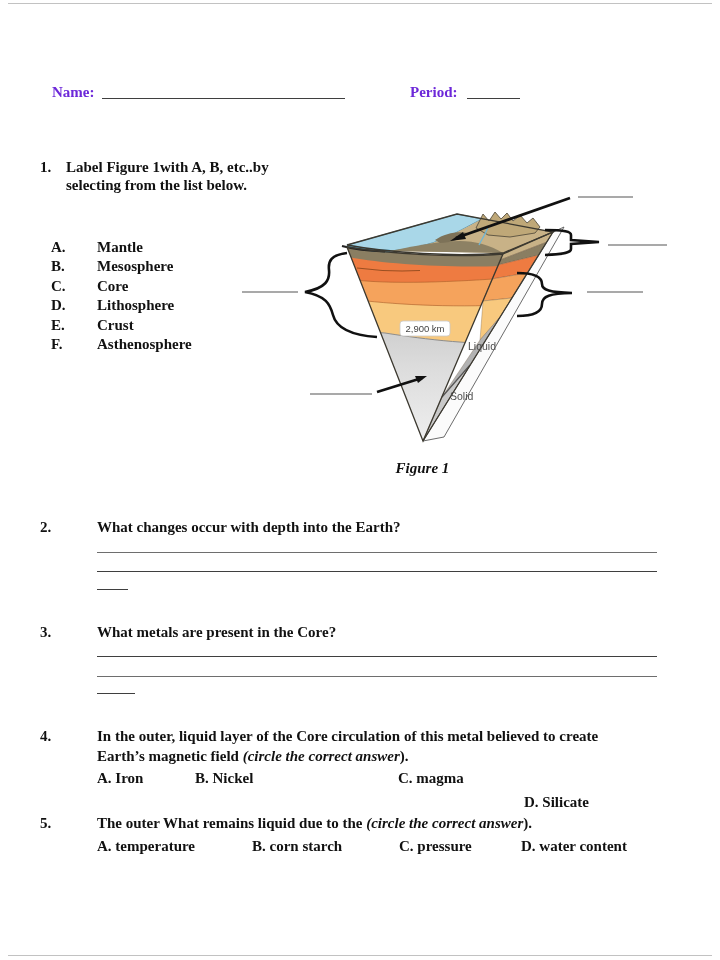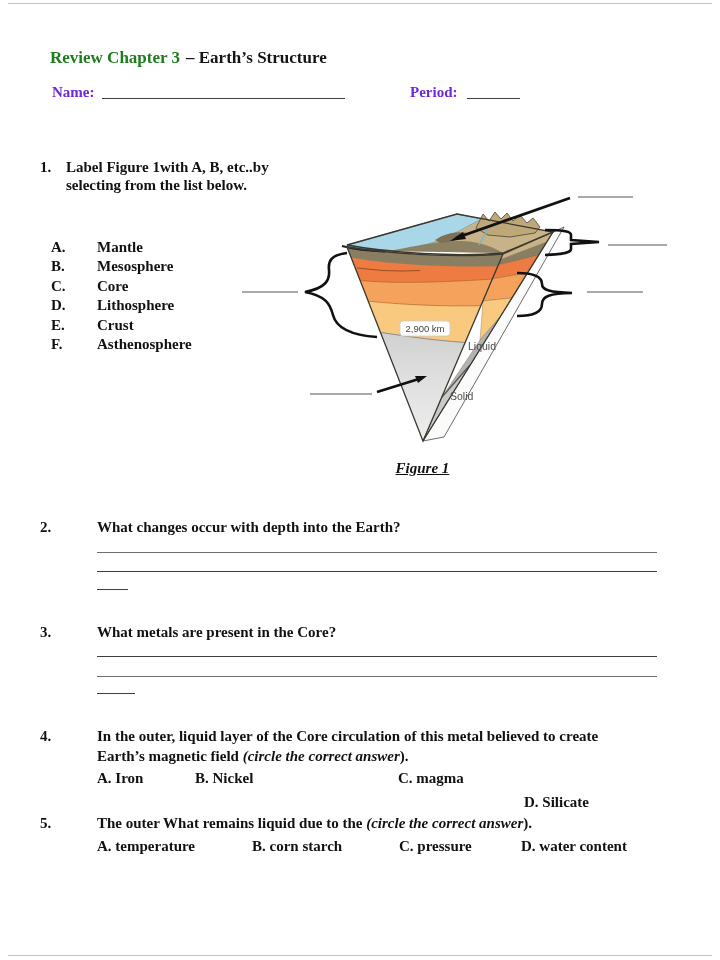--- a/index.html
+++ b/index.html
@@ -23,23 +23,20 @@
   .caption{font-size:15px;font-weight:bold;font-style:italic;text-align:center;}
   svg text{font-family:"Liberation Sans","DejaVu Sans",sans-serif;}
 </style>
 </head>
 <body>
 
 <div class="page">
 
   <div class="abs hairline" style="left:8px;top:3px;width:704px;"></div>
 
-  <div class="abs title" style="left:50px;top:48px;">
-    <span class="green">Review Chapter 3</span><span class="black">– Earth’s Structure</span>
-  </div>
   <div class="abs label" style="left:52px;top:84px;">Name:</div>
   <div class="abs blank" style="left:102px;top:98px;width:243px;"></div>
   <div class="abs label" style="left:410px;top:84px;">Period:</div>
   <div class="abs blank" style="left:467px;top:98px;width:53px;"></div>
 
   <div class="abs qnum" style="left:40px;top:159px;">1.</div>
   <div class="abs qtext" style="left:66px;top:159px;">Label Figure 1with A, B, etc..by</div>
   <div class="abs qtext" style="left:66px;top:177px;">selecting from the list below.</div>
 
   <div class="abs list-letter" style="left:51px;top:239px;">A.</div>
@@ -126,21 +123,21 @@
 
       <path d="M117,88 C101,90 98,96 99,105 C100,115 96,123 75,127 C96,131 100,139 103,150 C106,162 118,170 147,172" fill="none" stroke="#111" stroke-width="2.6"></path>
       <line x1="12" y1="127" x2="68" y2="127" stroke="#555" stroke-width="1.1"></line>
 
       <line x1="80" y1="229" x2="142" y2="229" stroke="#555" stroke-width="1.1"></line>
       <line x1="147" y1="227" x2="192" y2="213" stroke="#111" stroke-width="2.8"></line>
       <polygon points="197,211 185,211 188,218" fill="#111"></polygon>
     </g>
   </svg>
 
-  <div class="abs caption" style="left:380px;top:460px;width:85px;text-decoration:underline;">Figure 1</div>
+  <div class="abs caption" style="left:380px;top:460px;width:85px;">Figure 1</div>
 
   <div class="abs qnum" style="left:40px;top:519px;">2.</div>
   <div class="abs qtext" style="left:97px;top:519px;">What changes occur with depth into the Earth?</div>
   <div class="abs blank gray" style="left:97px;top:552px;width:560px;"></div>
   <div class="abs blank" style="left:97px;top:571px;width:560px;"></div>
   <div class="abs blank" style="left:97px;top:589px;width:31px;"></div>
 
   <div class="abs qnum" style="left:40px;top:624px;">3.</div>
   <div class="abs qtext" style="left:97px;top:624px;">What metals are present in the Core?</div>
   <div class="abs blank" style="left:97px;top:656px;width:560px;"></div>

